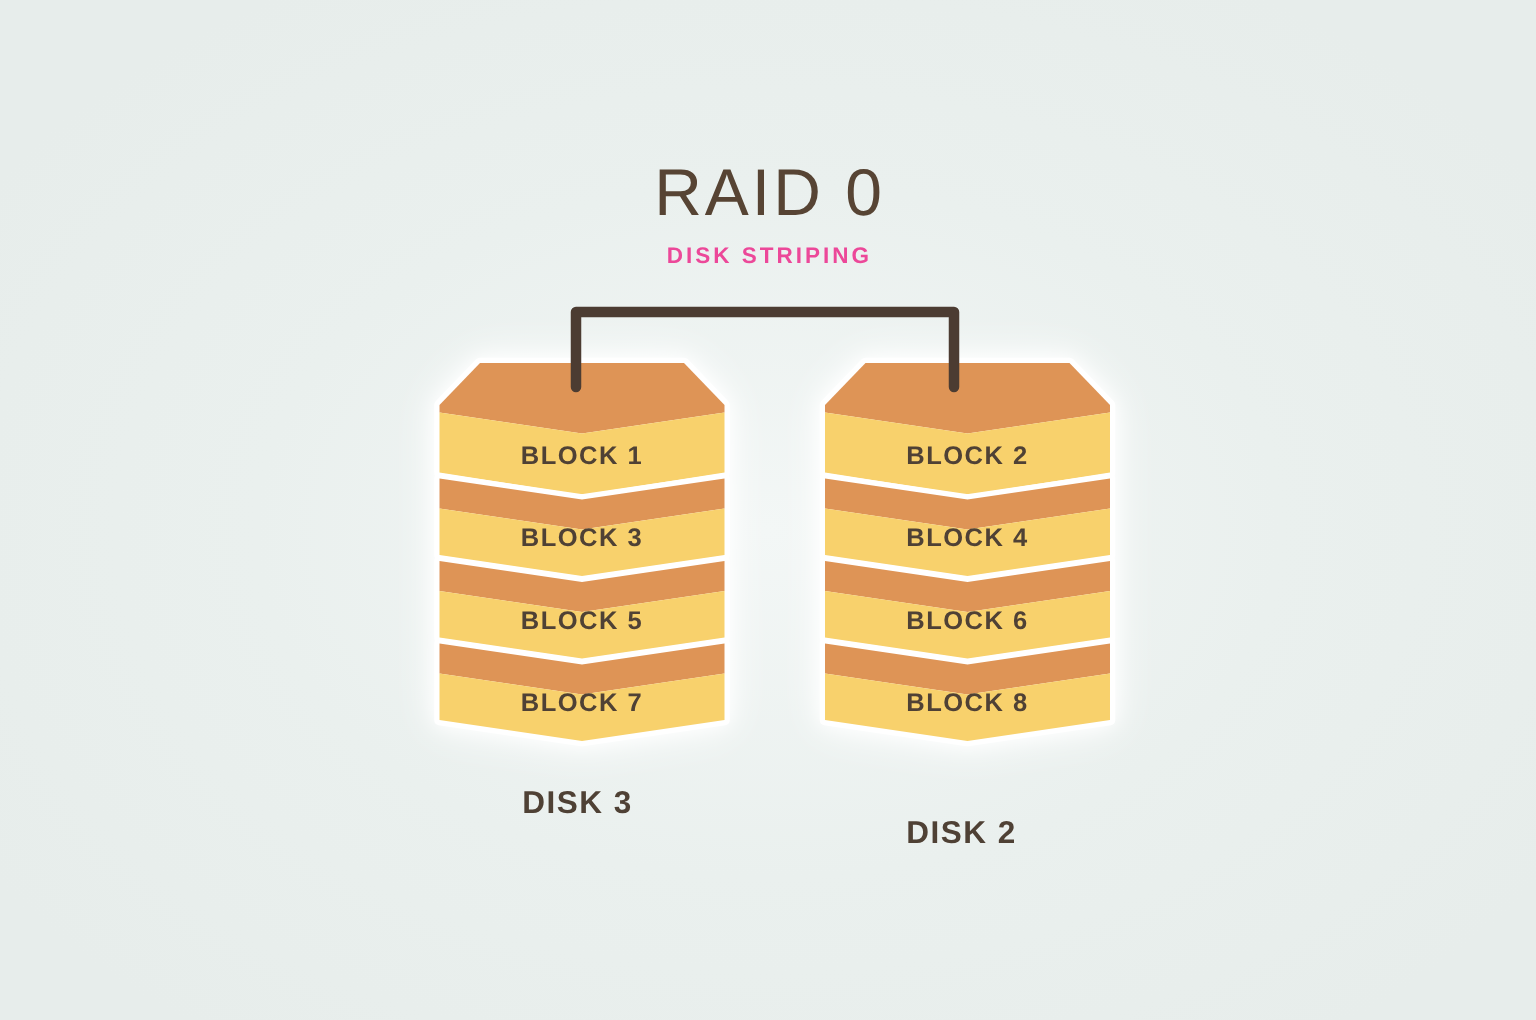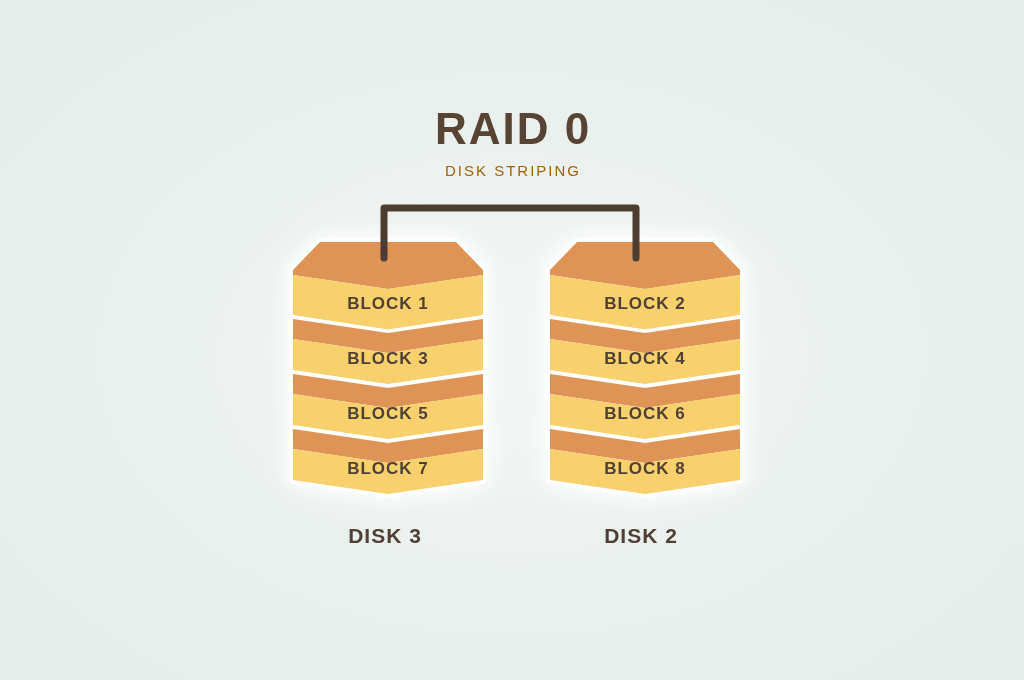--- a/index.html
+++ b/index.html
@@ -3,25 +3,25 @@
 <meta charset="utf-8">
 <style>
   html,body{margin:0;padding:0;}
   body{
     width:1024px;height:680px;position:relative;overflow:hidden;
     font-family:"Liberation Sans","DejaVu Sans",sans-serif;
     background:radial-gradient(ellipse 620px 420px at 50% 52%, #f3f7f6 0%, #eaf0ee 55%, #e7edeb 100%);
   }
   .title{
     position:absolute;left:513px;top:104px;transform:translateX(-50%);
-    font-size:44px;font-weight:700;letter-spacing:2px;color:#574434;white-space:nowrap;
+    font-size:44px;font-weight:400;letter-spacing:2px;color:#574434;white-space:nowrap;
   }
   .subtitle{
     position:absolute;left:513px;top:162px;transform:translateX(-50%);
-    font-size:15px;font-weight:400;letter-spacing:2px;color:#a16207;white-space:nowrap;
+    font-size:15px;font-weight:700;letter-spacing:2px;color:#ec4899;white-space:nowrap;
   }
   .stack{
     position:absolute;top:236px;width:190px;height:262px;overflow:visible;
     filter:drop-shadow(0 0 6px rgba(255,255,255,.95)) drop-shadow(0 0 14px rgba(255,255,255,.85));
   }
   .stack-1{left:293px;}
   .stack-2{left:550px;}
   .silhouette{fill:#ffffff;stroke:#ffffff;stroke-width:7;stroke-linejoin:round;}
   .face-top{fill:#de9456;}
   .face-front{fill:#f8d16c;}
@@ -29,21 +29,21 @@
     font-family:"Liberation Sans","DejaVu Sans",sans-serif;
     font-size:17px;font-weight:700;letter-spacing:1px;fill:#4f4135;
   }
   .connector{position:absolute;left:380px;top:200px;width:260px;height:64px;overflow:visible;}
   .connector path{fill:none;stroke:#4c3c32;stroke-width:7;stroke-linecap:round;stroke-linejoin:round;}
   .disk-label{
     position:absolute;top:524px;transform:translateX(-50%);
     font-size:21px;font-weight:700;letter-spacing:1px;color:#4f4135;white-space:nowrap;
   }
   .disk-label-1{left:385px;}
-  .disk-label-2{left:641px;}
+  .disk-label-2{left:641px;margin-top:20px;}
 </style>
 </head>
 <body>
 
 <div class="title">RAID 0</div>
 <div class="subtitle">DISK STRIPING</div>
 
 <svg class="stack stack-1" viewBox="0 0 190 262">
   <g>
     <path class="silhouette" d="M 0,34 L 27,6 L 163,6 L 190,34 L 190,79 L 95,94 L 0,79 Z"></path>

